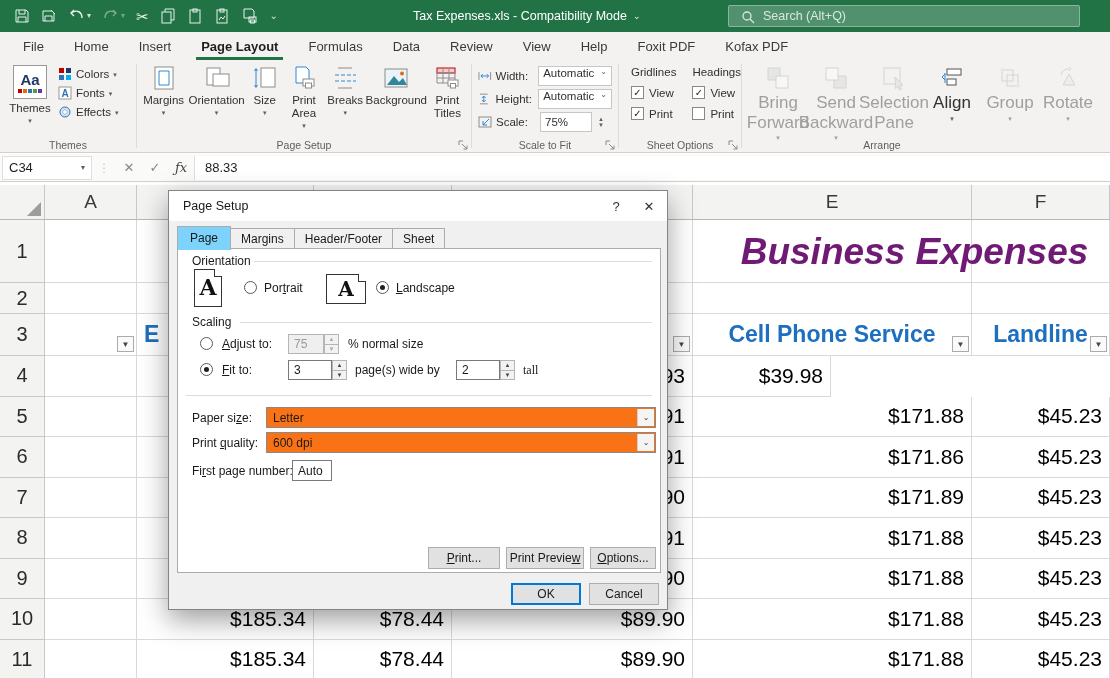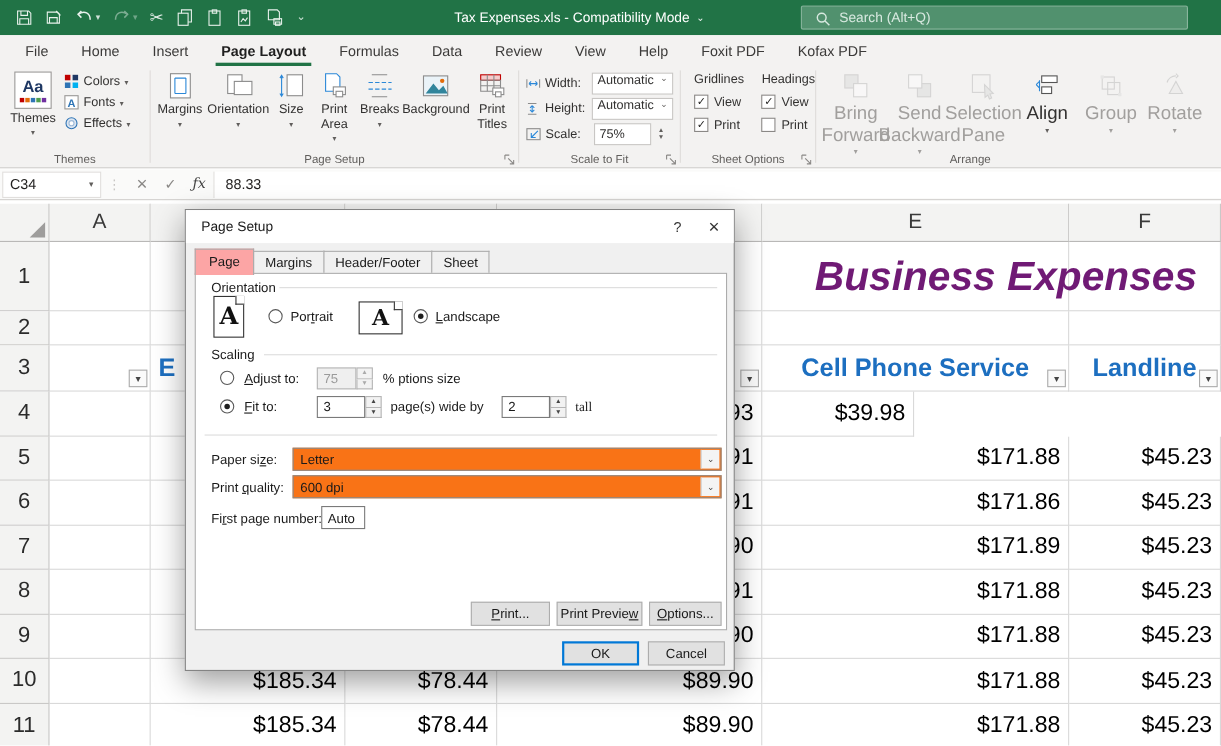--- a/index.html
+++ b/index.html
@@ -80,21 +80,21 @@
   .filterbtn { position:absolute; right:2px; bottom:3px; width:17px; height:16px; background:#fafafa; border:1px solid #ababab; font-size:8px; color:#444; display:flex; align-items:center; justify-content:center; }
   .banner { position:absolute; left:706px; top:35px; width:417px; height:63px; display:flex; align-items:center; justify-content:center; color:#701a75; font-size:37px; font-weight:bold; font-style:italic; white-space:nowrap; }
 
   
   .dialog { position:absolute; left:168px; top:190px; width:500px; height:420px; background:#f0f0f0; border:1px solid #848484; box-shadow:0 10px 26px rgba(0,0,0,.38); z-index:10; font-size:12px; color:#1a1a1a; }
   .dtitle { position:absolute; left:0; top:0; right:0; height:30px; background:#fff; display:flex; align-items:center; padding-left:14px; font-size:12.5px; }
   .dhelp { position:absolute; top:0; right:36px; width:30px; height:30px; display:flex; align-items:center; justify-content:center; color:#333; font-size:13px; }
   .dclose { position:absolute; top:0; right:2px; width:32px; height:30px; display:flex; align-items:center; justify-content:center; color:#333; font-size:13px; }
   .dtabs { position:absolute; left:8px; top:37px; display:flex; align-items:flex-end; height:21px; }
   .dtab { padding:3px 10px 3px 10px; border:1px solid #acacac; border-bottom:none; background:#f0f0f0; margin-right:-1px; position:relative; font-size:12px; }
-  .dtab.active { background:#fca5a5; padding:4px 12px 5px 12px; z-index:3; border-bottom:none; margin-bottom:-1px; }
+  .dtab.active { background:#7dd3fc; padding:4px 12px 5px 12px; z-index:3; border-bottom:none; margin-bottom:-1px; }
   .dpanel { position:absolute; left:8px; top:57px; width:484px; height:325px; background:#fff; border:1px solid #acacac; }
   .grouplabel { position:absolute; font-size:12px; color:#1a1a1a; background:#fff; padding-right:6px; }
   .etchline { position:absolute; height:1px; background:#dcdcdc; }
   .radio { position:absolute; width:13px; height:13px; border:1px solid #595959; border-radius:50%; background:#fff; }
   .radio.sel::after { content:""; position:absolute; left:3px; top:3px; width:5px; height:5px; border-radius:50%; background:#1f1f1f; }
   .dlabel { position:absolute; font-size:12px; color:#1a1a1a; white-space:nowrap; }
   .pageicon { position:absolute; background:#fff; border:1px solid #333; }
   .pageicon .pA { position:absolute; left:0; right:0; top:50%; transform:translateY(-52%); text-align:center; font-family:"DejaVu Serif", serif; font-weight:bold; color:#111; }
   .pageicon .earline { position:absolute; right:-1px; top:-1px; width:8px; height:8px; border-left:1px solid #333; border-bottom:1px solid #333; background:#fff; }
   .numbox { position:absolute; background:#fff; border:1px solid #7a7a7a; display:flex; align-items:center; padding-left:5px; font-size:12px; }
@@ -624,21 +624,21 @@
 
       <span class="grouplabel" style="left:14px;top:66px;">Scaling</span>
       <span class="etchline" style="left:62px;right:8px;top:73px;"></span>
       <span class="radio" style="left:22px;top:88px;"></span>
       <span class="dlabel" style="left:44px;top:88px;"><u>A</u>djust to:</span>
       <span class="numbox disabled" style="left:110px;top:85px;width:36px;height:20px;">75</span>
       <span class="spinner disabled" style="left:146px;top:85px;height:20px;">
           <span>▲</span>
           <span>▼</span>
         </span>
-      <span class="dlabel" style="left:170px;top:88px;">% ptions size</span>
+      <span class="dlabel" style="left:170px;top:88px;">% normal size</span>
       <span class="radio sel" style="left:22px;top:114px;"></span>
       <span class="dlabel" style="left:44px;top:114px;"><u>F</u>it to:</span>
       <span class="numbox" style="left:110px;top:111px;width:44px;height:20px;">3</span>
       <span class="spinner" style="left:154px;top:111px;height:20px;">
           <span>▲</span>
           <span>▼</span>
         </span>
       <span class="dlabel" style="left:177px;top:114px;">page(s) wide by</span>
       <span class="numbox" style="left:278px;top:111px;width:44px;height:20px;">2</span>
       <span class="spinner" style="left:322px;top:111px;height:20px;">

